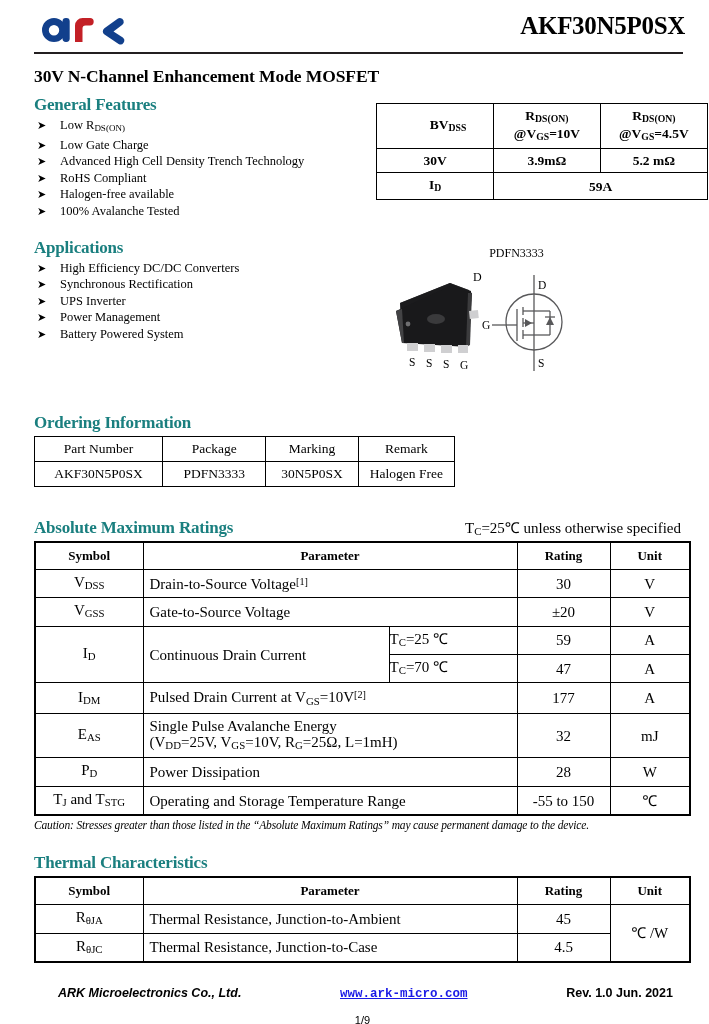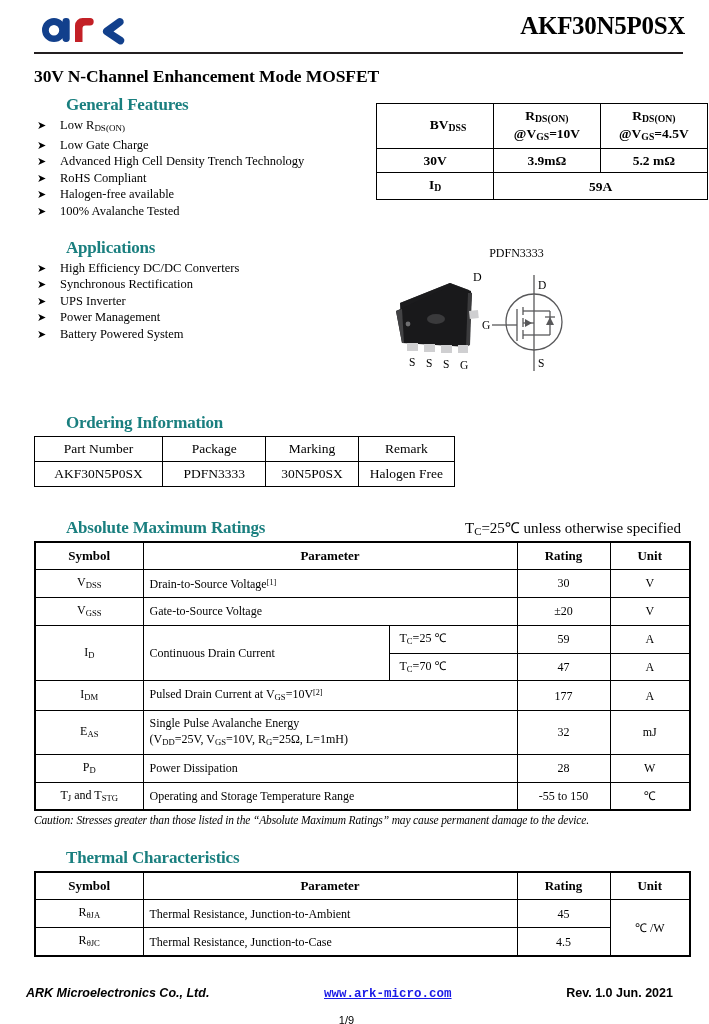--- a/index.html
+++ b/index.html
@@ -57,21 +57,20 @@
     letter-spacing: -0.1px;
   }
 
   
   .sec-head {
     font-family: "Liberation Serif", serif;
     font-weight: bold;
     font-size: 17px;
     color: #1a7f7f;
     letter-spacing: -0.2px;
-    margin-left: 32px;
   }
 
   
   ul.feat {
     list-style: none;
     margin: 2px 0 0 0;
     padding: 0;
   }
   ul.feat li {
     display: flex;
@@ -168,51 +167,51 @@
   }
 
   table.data {
     border-collapse: collapse;
     width: 655px;
     margin-top: 3px;
     table-layout: fixed;
   }
   table.data td, table.data th {
     border: 1.2px solid #000;
-    font-size: 12px;
+    font-size: 15px;
     padding: 4px 6px;
     line-height: 16px;
   }
   table.data thead th {
     text-align: center;
     font-weight: bold;
     font-size: 13px;
     padding: 5px 2px;
   }
   table.data .sym   { text-align: center; }
   table.data .param { text-align: left; }
   table.data .rate  { text-align: center; }
   table.data .unit  { text-align: center; }
-  table.data .tcond { text-align: left; padding-left: 10px; }
+  table.data .tcond { text-align: left; padding-left: 0; }
   .outer-thick { border: 2.2px solid #000 !important; }
 
   .caution {
     font-size: 11.5px;
     font-style: italic;
     margin-top: 3px;
     letter-spacing: -0.15px;
     white-space: nowrap;
   }
 
   .thermal-wrap { margin-top: 22px; padding-left: 10px; }
 
   
   .footer {
     position: absolute;
-    left: 8px;
+    left: 40px;
     right: 24px;
     bottom: 4px;
     height: 34px;
   }
   .footer-row {
     display: flex;
     align-items: baseline;
     justify-content: space-between;
     padding: 0 12px 0 18px;
     font-family: "Liberation Sans", sans-serif;

